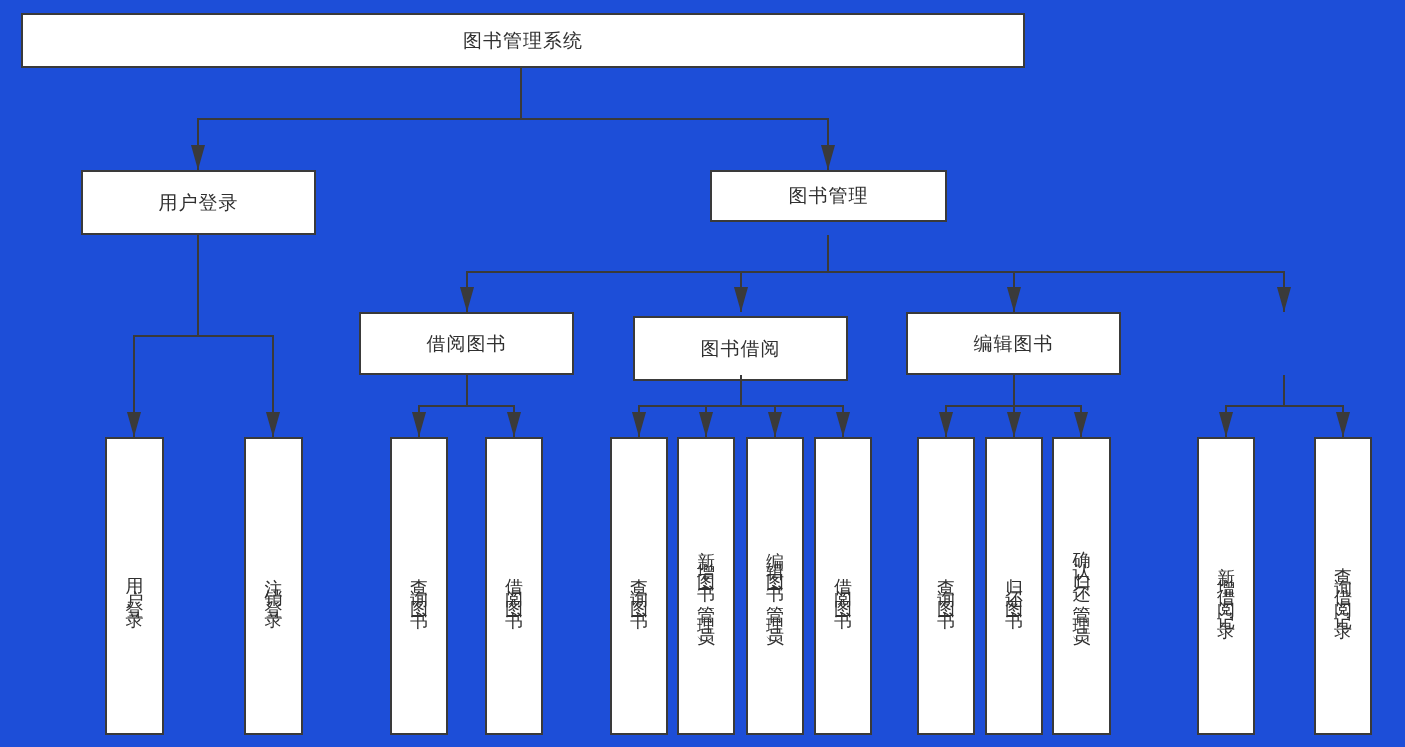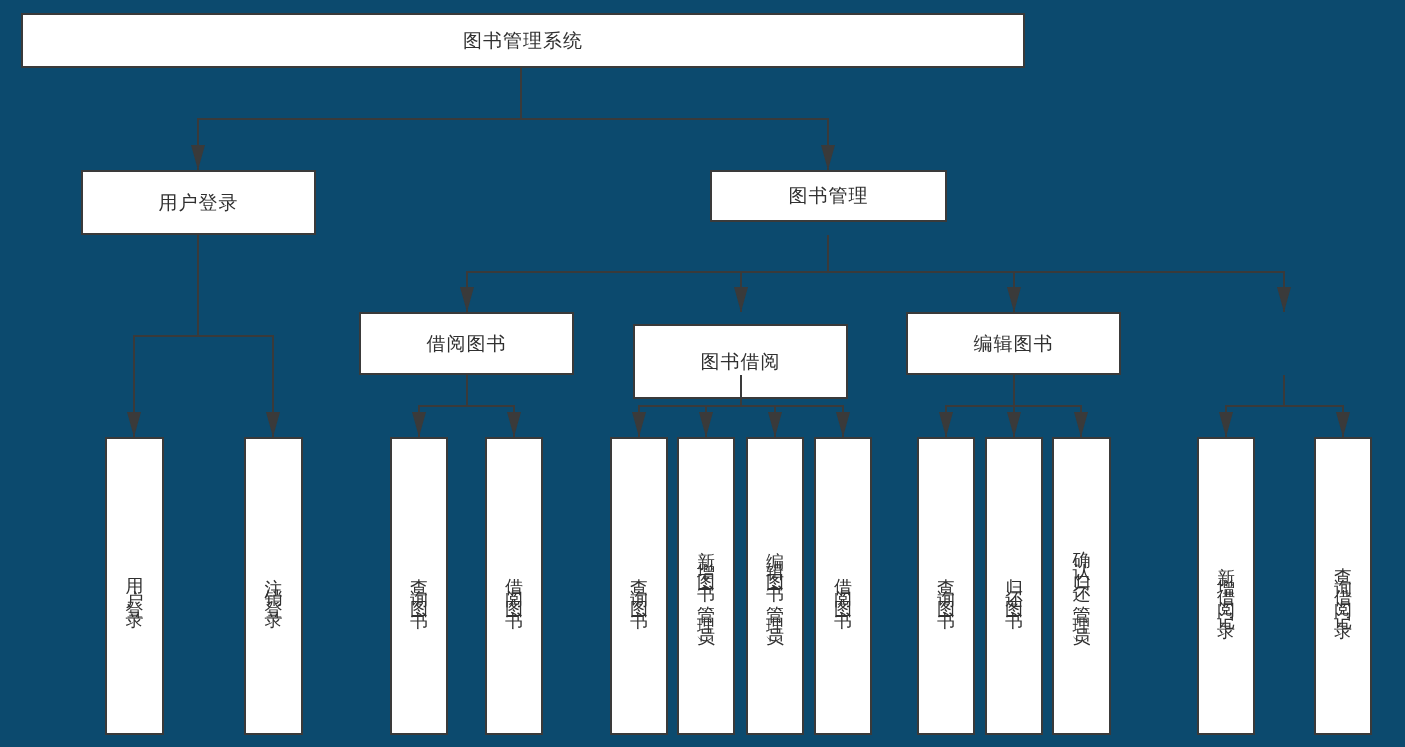--- a/index.html
+++ b/index.html
@@ -1,17 +1,17 @@
 <!DOCTYPE html>
 <html><head>
 <meta charset="utf-8">
 <style>
   html,body { margin:0; padding:0; background:#ffffff; }
   .canvas {
-    position:relative; width:1405px; height:747px; background:#0c4a6e;
+    position:relative; width:1405px; height:747px; background:#1d4ed8;
     font-family:Liberation Sans, sans-serif; overflow:hidden;
   }
   .box {
     position:absolute; background:#ffffff; border:2px solid #3a3a3a;
     box-sizing:border-box; display:flex; align-items:center; justify-content:center;
     color:#303030; font-size:19px; letter-spacing:1px;
   }
   .tall { font-size:18px; letter-spacing:0; }
   .tall .vtext {
     writing-mode:vertical-rl; text-orientation:mixed;
@@ -68,21 +68,21 @@
   <div class="vline" style="left:1013px; top:272px; height:40px;"></div>
   <div class="vline" style="left:1283px; top:272px; height:40px;"></div>
   <div class="arrow" style="left:460px; top:287px;"></div>
   <div class="arrow" style="left:734px; top:287px;"></div>
   <div class="arrow" style="left:1007px; top:287px;"></div>
   <div class="arrow" style="left:1277px; top:287px;"></div>
 
   <div class="box" style="left:359px; top:312px; width:215px; height:63px;">
     <span>借阅图书</span>
   </div>
-  <div class="box" style="left:633px; top:324px; width:215px; height:75px;">
+  <div class="box" style="left:633px; top:316px; width:215px; height:65px;">
     <span>图书借阅</span>
   </div>
   <div class="box" style="left:906px; top:312px; width:215px; height:63px;">
     <span>编辑图书</span>
   </div>
 
   <div class="vline" style="left:466px; top:375px; height:31px;"></div>
   <div class="hline" style="left:418px; top:405px; width:97px;"></div>
   <div class="vline" style="left:418px; top:406px; height:31px;"></div>
   <div class="vline" style="left:513px; top:406px; height:31px;"></div>

